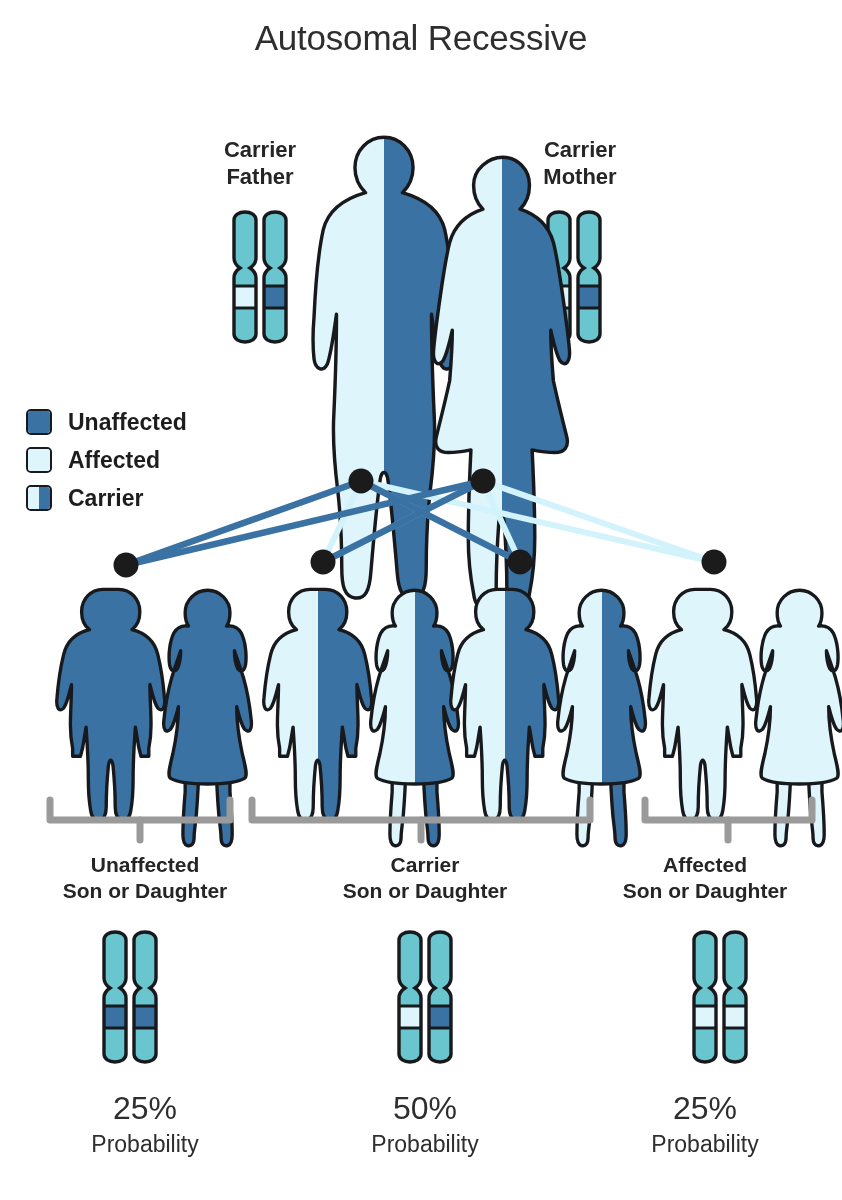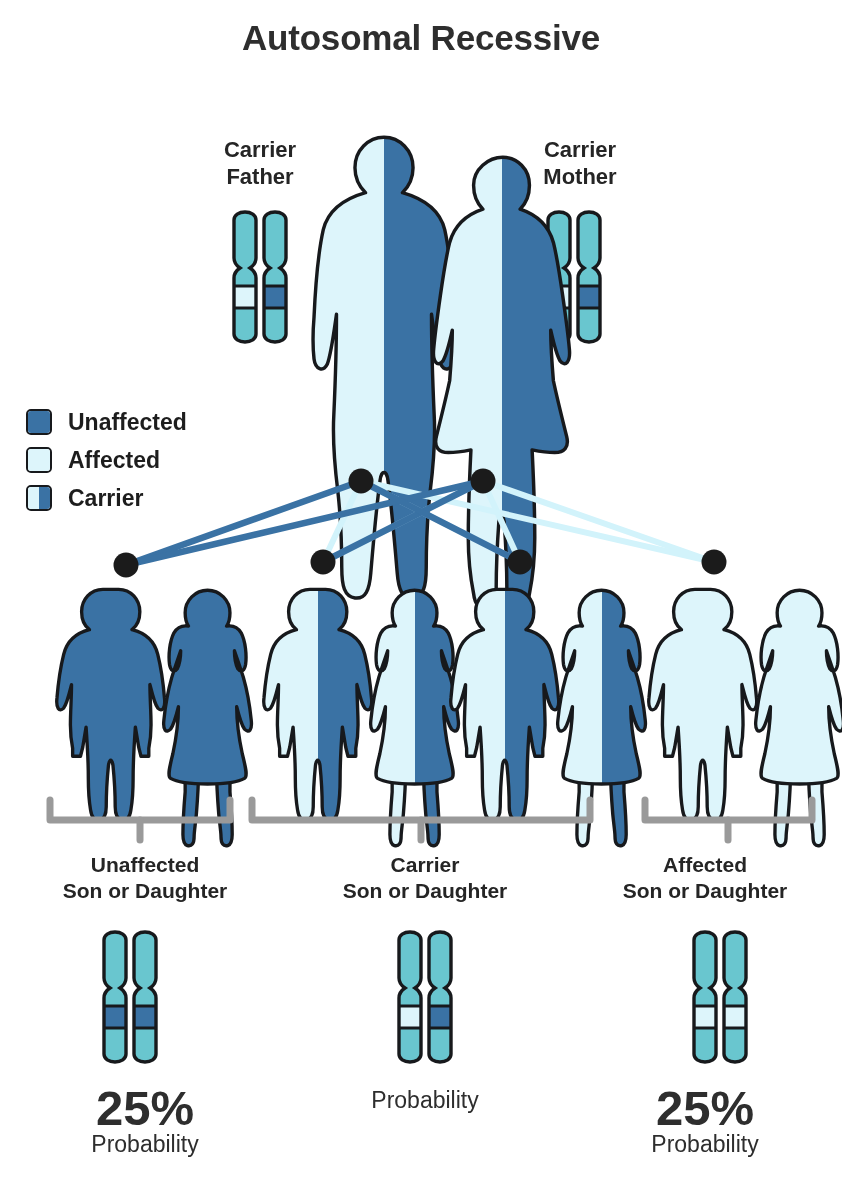--- a/index.html
+++ b/index.html
@@ -21,21 +21,21 @@
     width: 842px;
     height: 1200px;
   }
   .title {
     position: absolute;
     top: 18px;
     left: 0;
     width: 842px;
     text-align: center;
     font-size: 35px;
-    font-weight: bold;
+    font-weight: normal;
     letter-spacing: -0.2px;
     color: #2e2e2e;
   }
   .lbl {
     position: absolute;
     font-weight: bold;
     font-size: 22px;
     line-height: 27px;
     color: #252525;
     text-align: center;
@@ -56,22 +56,22 @@
   #group-label-0 { left: 20px;  top: 852px; width: 250px; }
   #group-label-1 { left: 280px; top: 852px; width: 290px; }
   #group-label-2 { left: 580px; top: 852px; width: 250px; }
 
   .prob {
     position: absolute;
     text-align: center;
     color: #2e2e2e;
   }
   .prob .pct {
-    font-size: 49px;
-    font-weight: bold;
+    font-size: 32px;
+    font-weight: normal;
     line-height: 44px;
     display: block;
   }
   .prob .ptxt {
     font-size: 23px;
     font-weight: normal;
     line-height: 28px;
     display: block;
   }
   #prob-0 { left: 20px;  top: 1086px; width: 250px; }
@@ -128,20 +128,21 @@
   <div class="child-group-label" id="group-label-1">Carrier
 Son or Daughter</div>
   <div class="child-group-label" id="group-label-2">Affected
 Son or Daughter</div>
 
   <div class="prob" id="prob-0">
     <span class="pct">25%</span>
     <span class="ptxt">Probability</span>
   </div>
   <div class="prob" id="prob-1">
+    <span class="pct">50%</span>
     <span class="ptxt">Probability</span>
   </div>
   <div class="prob" id="prob-2">
     <span class="pct">25%</span>
     <span class="ptxt">Probability</span>
   </div>
 
   <div id="legend">
     <div class="legend-row">
       <span class="legend-swatch">

